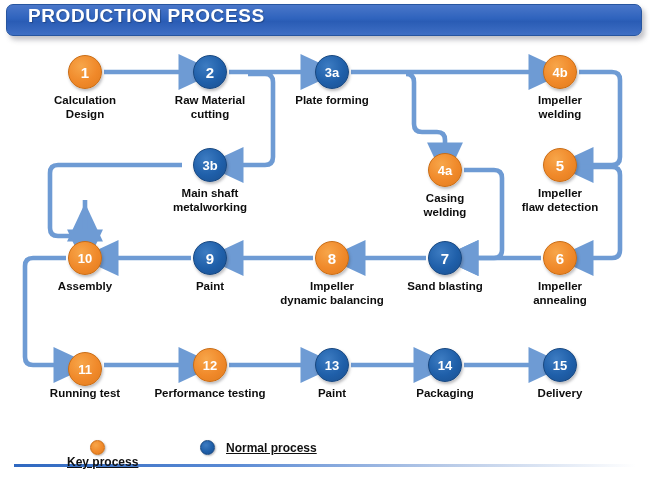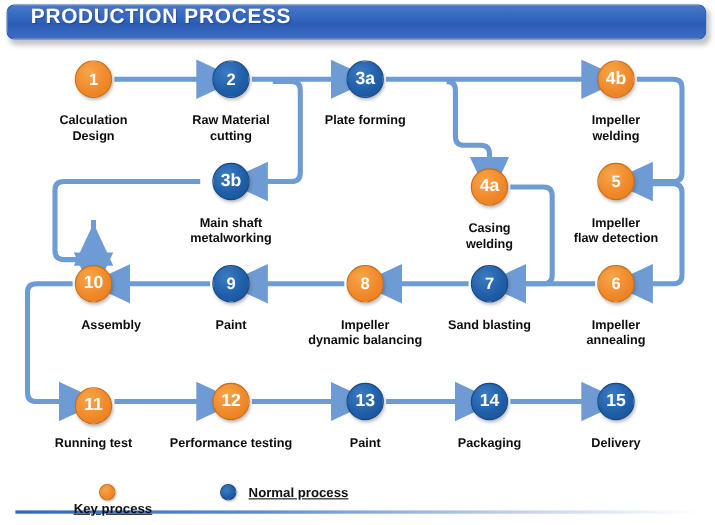--- a/index.html
+++ b/index.html
@@ -53,28 +53,27 @@
   }
   .node.key{
     background:radial-gradient(circle at 38% 32%, #f7a64a 0%, #f0892a 55%, #e07b1d 100%);
     border:1px solid #c96c14;
   }
   .node.normal{
     background:radial-gradient(circle at 38% 32%, #3d7cc2 0%, #1f5fa9 55%, #1a4f8f 100%);
     border:1px solid #174780;
   }
   .node span{line-height:1;}
-  .node.small span{font-size:16px;}
+  .node.small span{font-size:13px;}
 
   .label{
     position:absolute;text-align:center;
     font-size:11.5px;font-weight:bold;color:#0d0d0d;
     line-height:14px;white-space:pre-line;
     z-index:3;
-    margin-top:10px;
   }
 
   
   .legend-item{position:absolute;display:flex;align-items:center;z-index:5;}
   .legend-dot{width:15px;height:15px;border-radius:50%;box-shadow:1px 1px 2px rgba(60,60,70,.35);}
   .legend-dot.key{background:radial-gradient(circle at 38% 32%, #f7a64a 0%, #f0892a 55%, #e07b1d 100%);border:1px solid #c96c14;box-sizing:border-box;}
   .legend-dot.normal{background:radial-gradient(circle at 38% 32%, #3d7cc2 0%, #1f5fa9 55%, #1a4f8f 100%);border:1px solid #174780;box-sizing:border-box;}
   .legend-text{margin-left:11px;font-size:12px;font-weight:bold;color:#111;text-decoration:underline;}
 
   
@@ -176,21 +175,21 @@
       <div class="label" style="left: 360px; top: 191px; width: 170px;">Casing
 welding</div>
       <div class="node key" style="left: 543px; top: 148px;">
         <span>5</span>
       </div>
       <div class="label" style="left: 475px; top: 186px; width: 170px;">Impeller
 flaw detection</div>
       <div class="node key small" style="left: 68px; top: 241px;">
         <span>10</span>
       </div>
-      <div class="label" style="left: 16px; top: 279px; width: 170px;">Assembly</div>
+      <div class="label" style="left: 0px; top: 279px; width: 170px;">Assembly</div>
       <div class="node normal" style="left: 193px; top: 241px;">
         <span>9</span>
       </div>
       <div class="label" style="left: 125px; top: 279px; width: 170px;">Paint</div>
       <div class="node key" style="left: 315px; top: 241px;">
         <span>8</span>
       </div>
       <div class="label" style="left: 247px; top: 279px; width: 170px;">Impeller
 dynamic balancing</div>
       <div class="node normal" style="left: 428px; top: 241px;">

